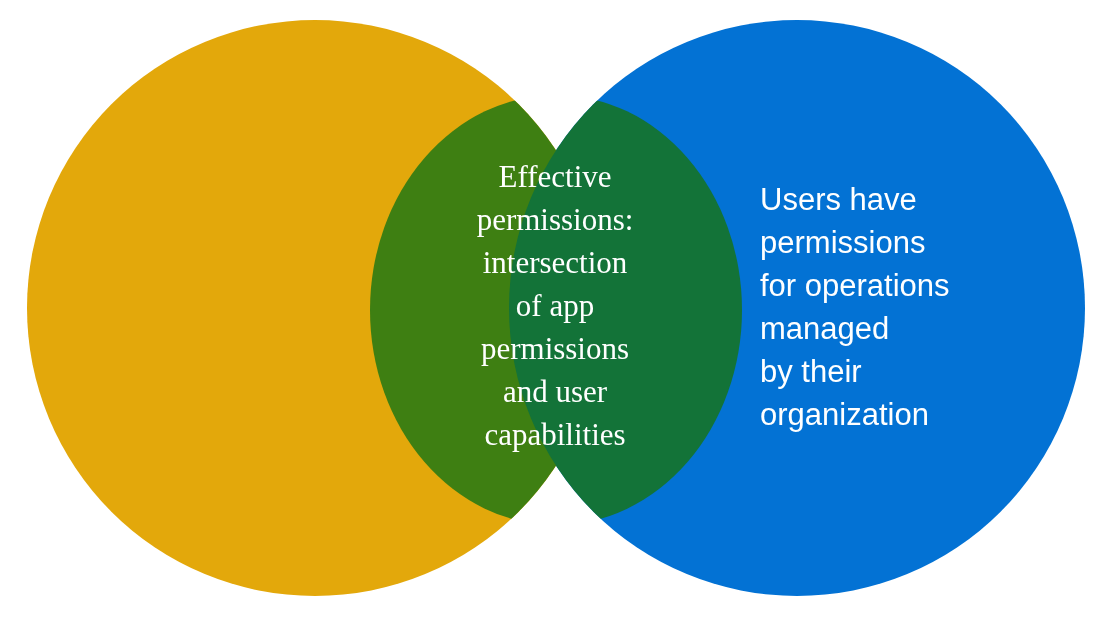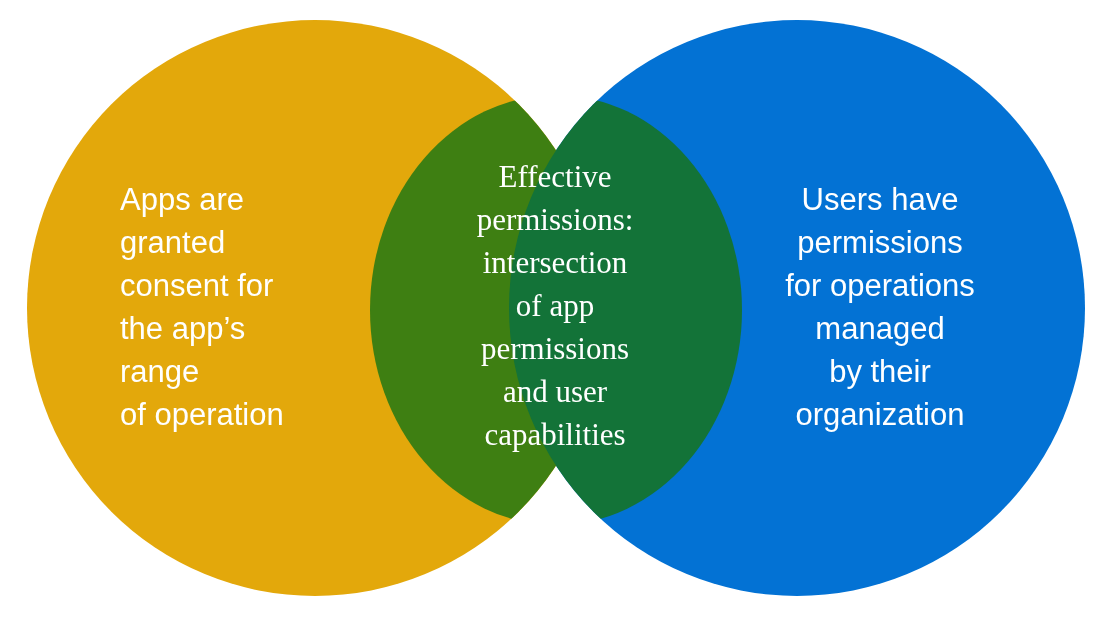--- a/index.html
+++ b/index.html
@@ -48,21 +48,21 @@
     left: 430px;
     top: 155px;
     width: 250px;
     text-align: center;
     font-family: Liberation Serif, serif;
   }
   #label-right {
     left: 760px;
     top: 178px;
     width: 240px;
-    text-align: center;
+    text-align: left;
   }
 </style>
 </head>
 <body>
 
 <div id="venn-diagram" style="width: 1112px; height: 620px; background: rgb(255, 255, 255);">
 
   <svg id="venn-svg" viewBox="0 0 1112 620" xmlns="http://www.w3.org/2000/svg" style="width: 1112px; height: 620px;">
     <defs>
       <clipPath id="clip-left-circle">
@@ -83,26 +83,20 @@
 
     <g clip-path="url(#clip-left-circle)">
       <ellipse id="shape-ellipse-left" cx="556" cy="310" rx="186" ry="215" fill="#3E7F12"></ellipse>
     </g>
 
     <g clip-path="url(#clip-right-circle)">
       <ellipse id="shape-ellipse-right" cx="556" cy="310" rx="186" ry="215" fill="#137338"></ellipse>
     </g>
   </svg>
 
-  <div class="venn-label" id="label-left" style="color: rgb(255, 255, 255);">Apps are
-granted
-consent for
-the app’s
-range
-of operation</div>
 
   <div class="venn-label" id="label-center" style="color: rgb(255, 255, 255);">Effective
 permissions:
 intersection
 of app
 permissions
 and user
 capabilities</div>
 
   <div class="venn-label" id="label-right" style="color: rgb(255, 255, 255);">Users have

